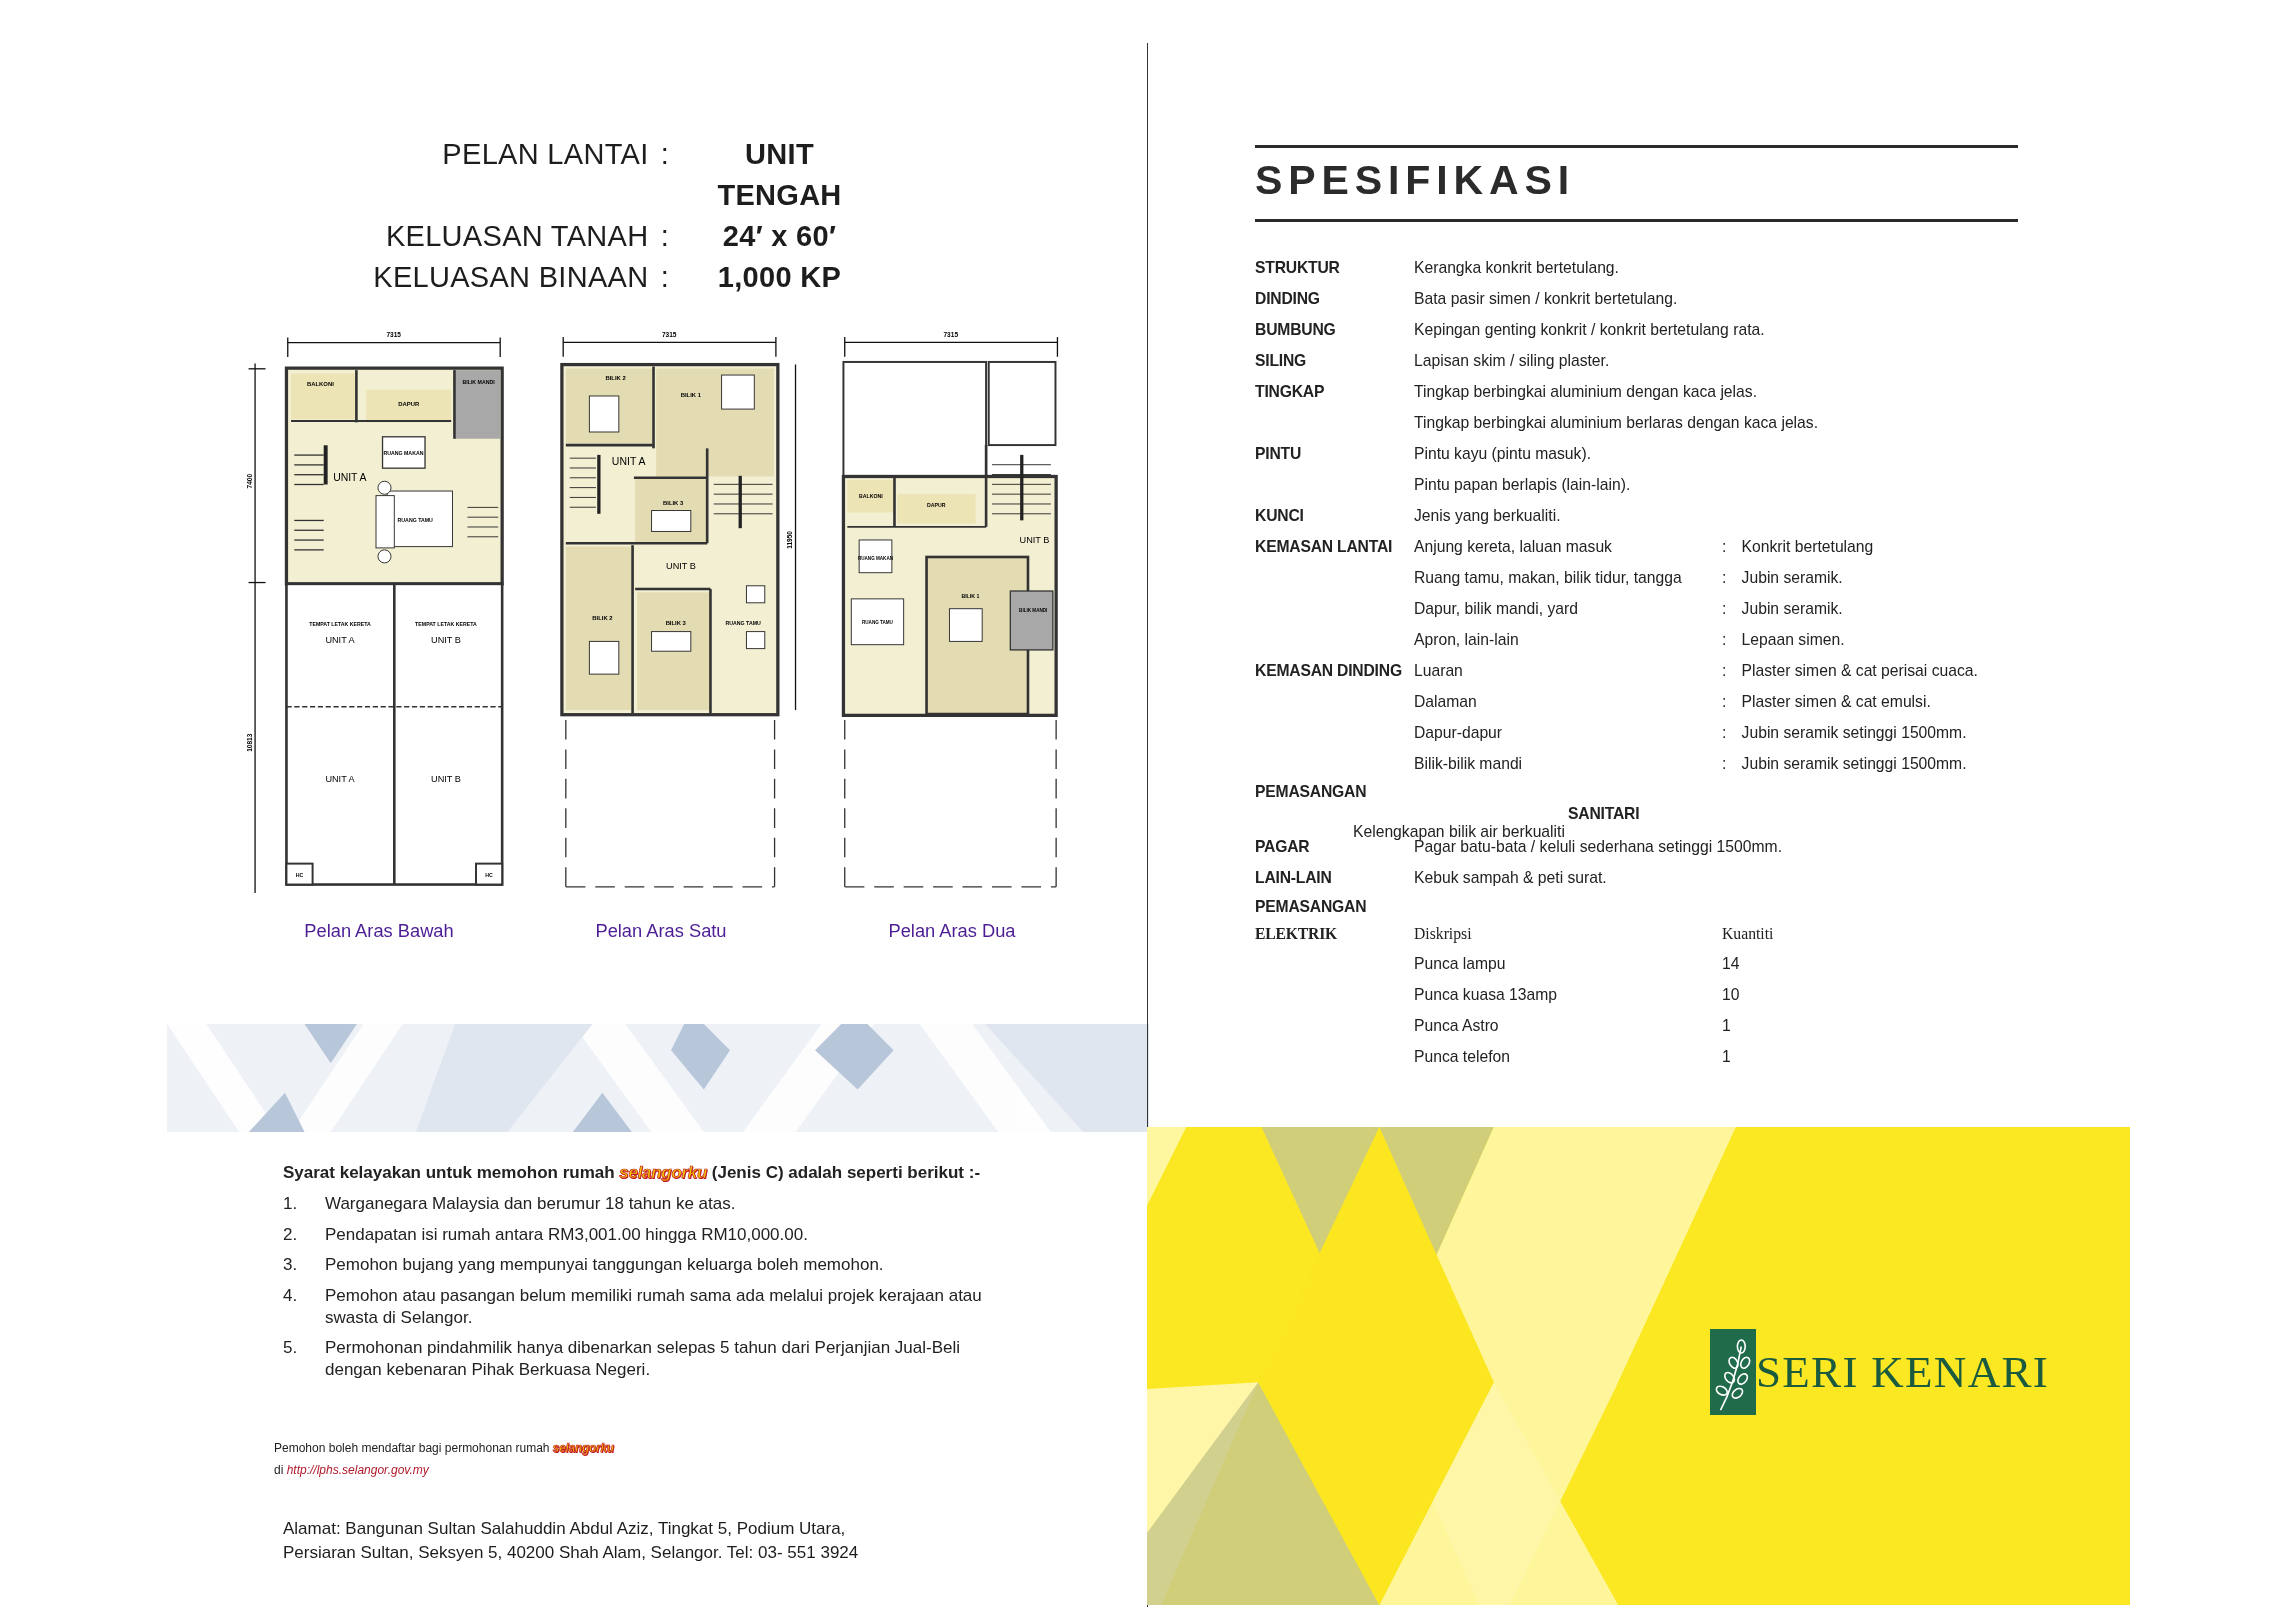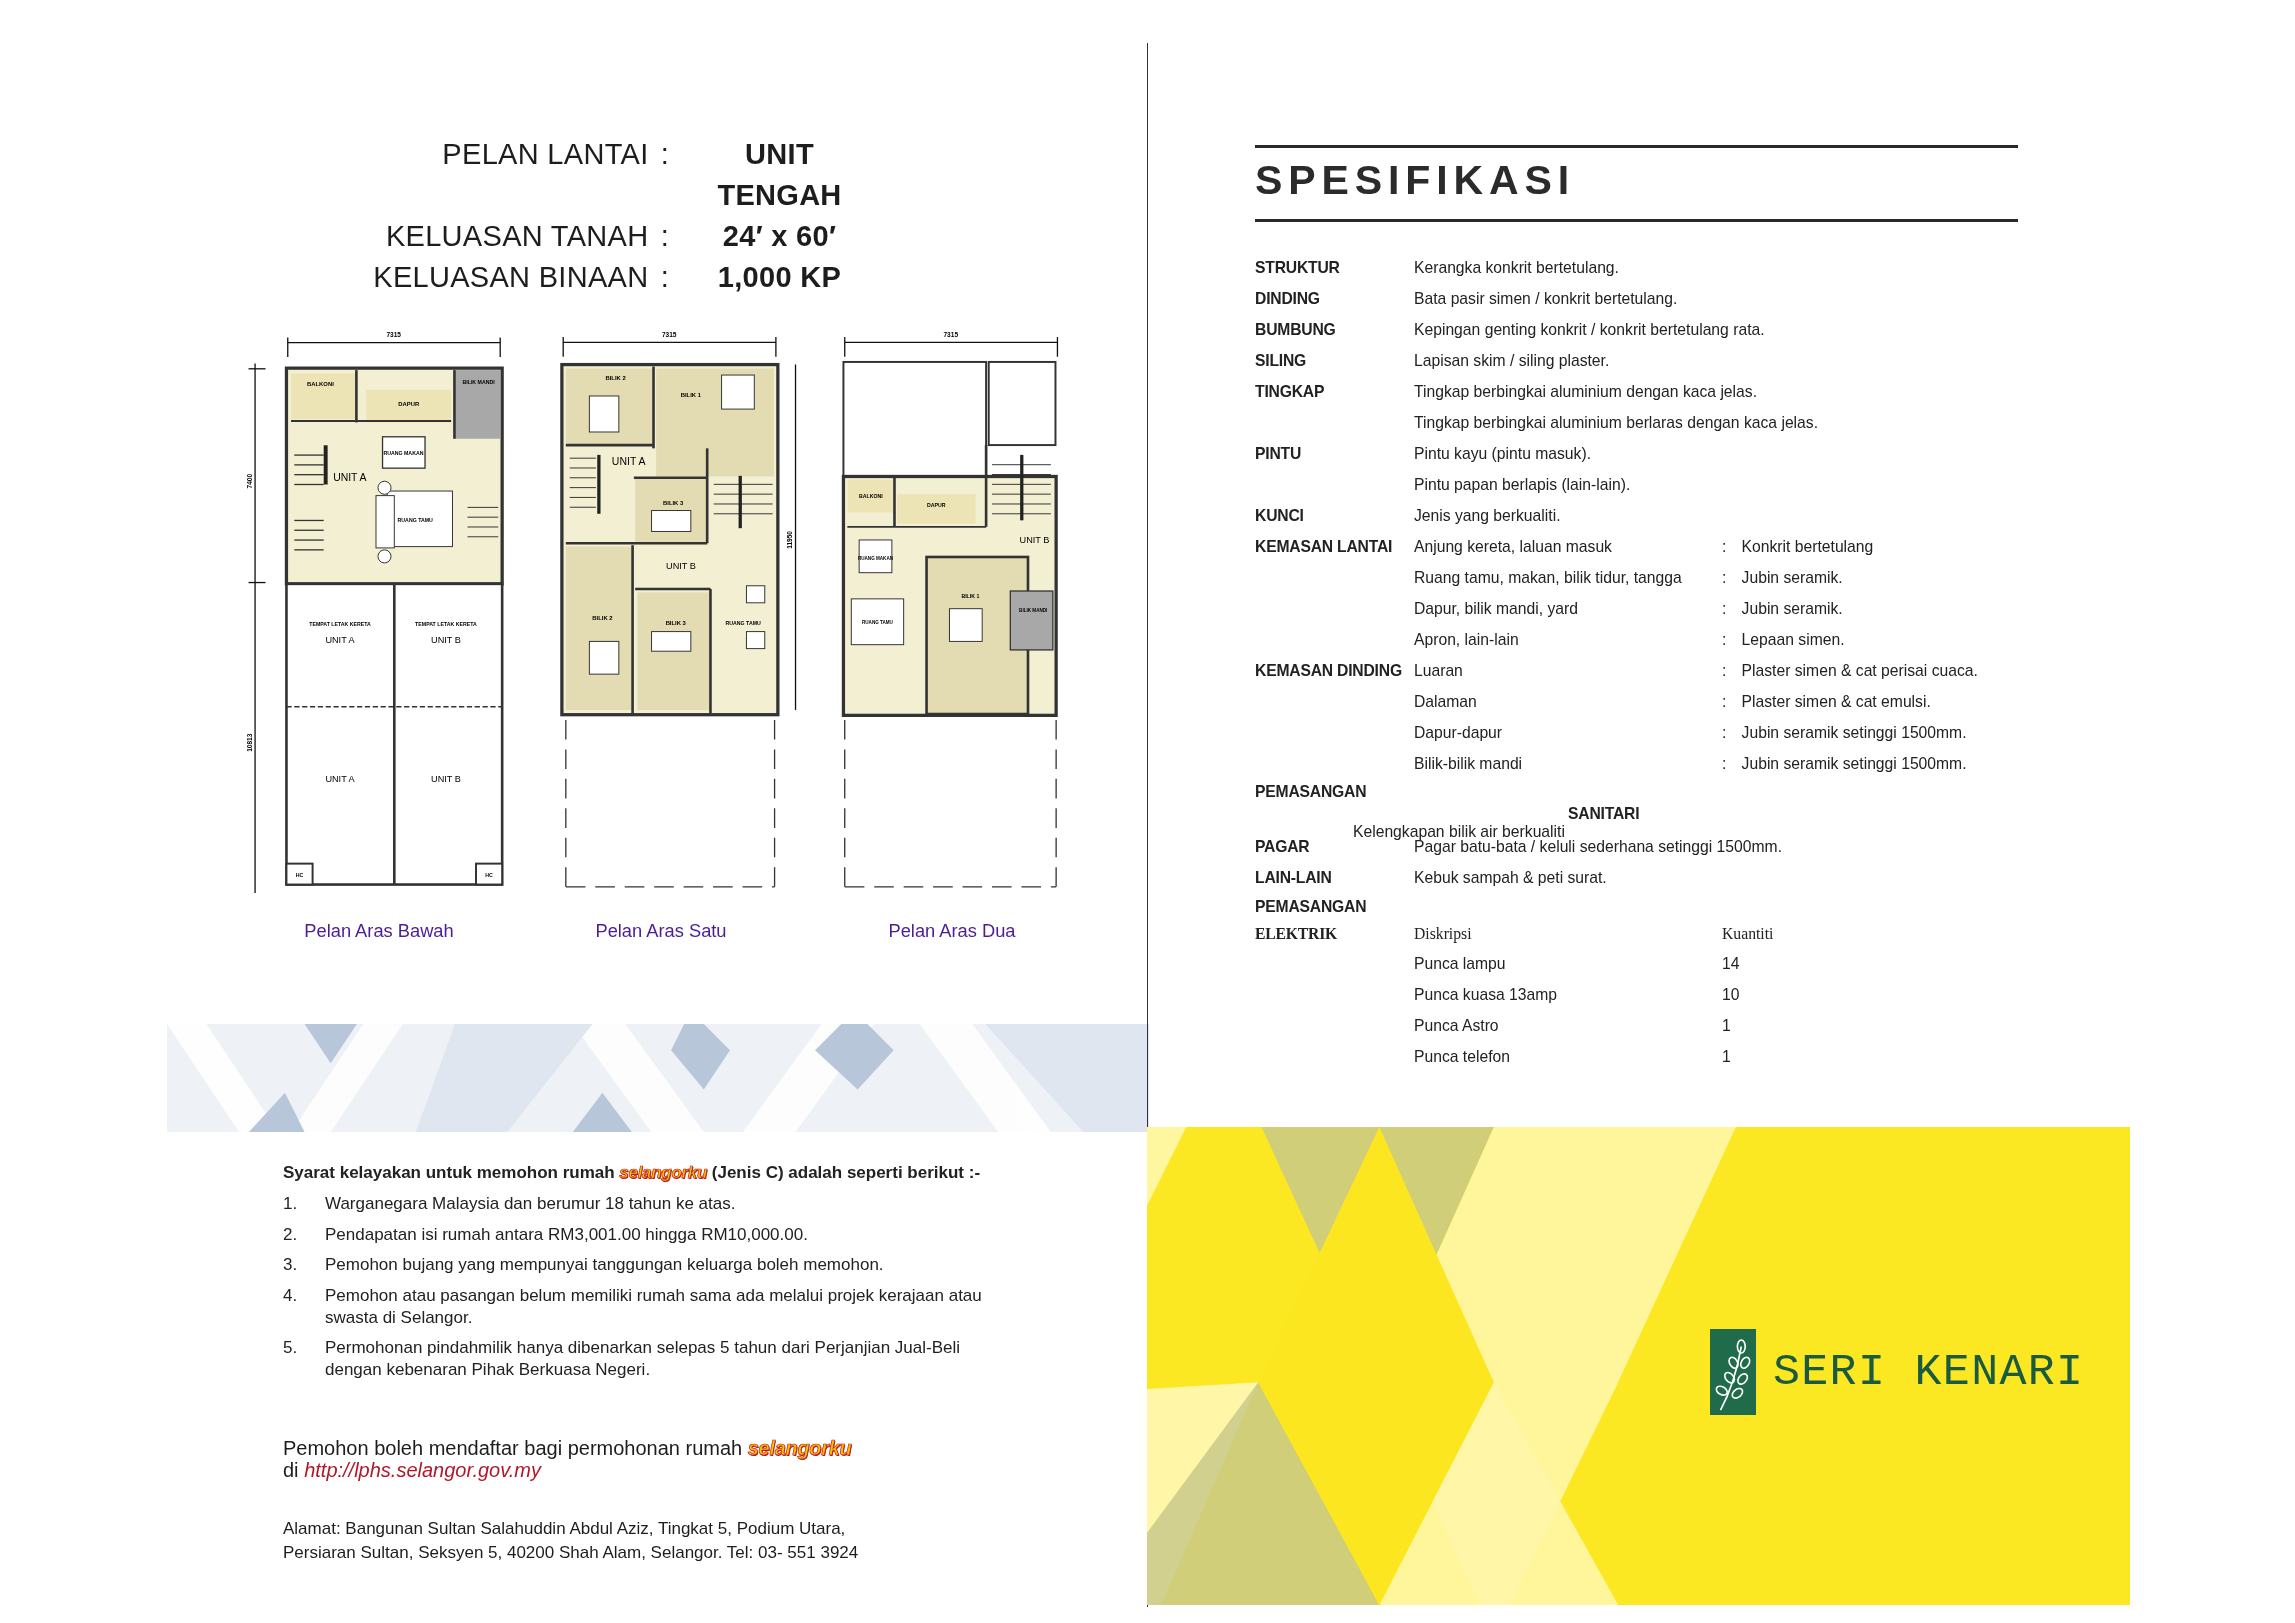--- a/index.html
+++ b/index.html
@@ -22,21 +22,21 @@
   .band-left { left:167px; top:1024px; width:982px; height:108px; overflow:hidden; }
 
   
   .elig { left:283px; top:1162px; width:785px; font-size:17px; line-height:22px; color:#222; }
   .elig .title { font-weight:700; margin-bottom:9.2px; }
   .elig ol { list-style:none; margin:0; padding:0; }
   .elig li { display:flex; margin-bottom:8.5px; }
   .elig li .n { width:42px; flex:none; }
   .selangorku { display:inline-block; font-weight:700; font-style:italic; color:#f5c400;
                 -webkit-text-stroke:0.7px #c0182a; text-shadow:0.7px 0.7px 0 #c0182a; letter-spacing:-0.3px; }
-  .reg { left:283px; top:1437px; width:720px; font-size:20px; line-height:22px; }
+  .reg { left:274px; top:1437px; width:720px; font-size:12px; line-height:22px; }
   .reg .link { color:#b0182a; font-style:italic; }
   .addr { left:283px; top:1517px; width:753px; font-size:17px; line-height:23.6px; }
 
   
   .fold { left:1147px; top:43px; width:1.3px; height:1564px; background:#333; }
 
   
   .spec-rule { position:absolute; left:1255px; width:763px; height:3.3px; background:#2a2a2a; }
   .spec-title { left:1255px; top:157px; font-size:41px; letter-spacing:5.9px; color:#2b2b2b; font-weight:700; }
   .spec { left:1255px; top:252px; width:785px; font-size:15.7px; color:#222; }
@@ -45,21 +45,21 @@
   .spec .v { flex:none; width:308px; }
   .spec .v.full { width:589px; }
   .spec .c { width:19.6px; flex:none; }
   .spec .v2 { flex:none; }
   .spec .q { width:39px; flex:none; }
 
   
   .yellow { left:1147px; top:1127px; width:983px; height:478px; background:#fbe822; overflow:hidden; }
   .logo { left:1710px; top:1329px; display:flex; align-items:center; }
   .logo .badge { width:46px; height:86px; background:#1f6b4a; display:flex; align-items:center; justify-content:center; }
-  .logo .name { font-family:Liberation Mono, monospace; color:#1a5a3f; font-size:45px; margin-left:17px; letter-spacing:1.3px; }
+  .logo .name { font-family:Liberation Serif, serif; color:#1a5a3f; font-size:45px; letter-spacing:1.3px; }
 </style>
 </head>
 <body>
 
 <div class="abs plan-header">
   <div class="row">
     <span class="lbl">PELAN LANTAI</span>
     <span class="colon">:</span>
     <span class="val">UNIT TENGAH</span>
   </div>

